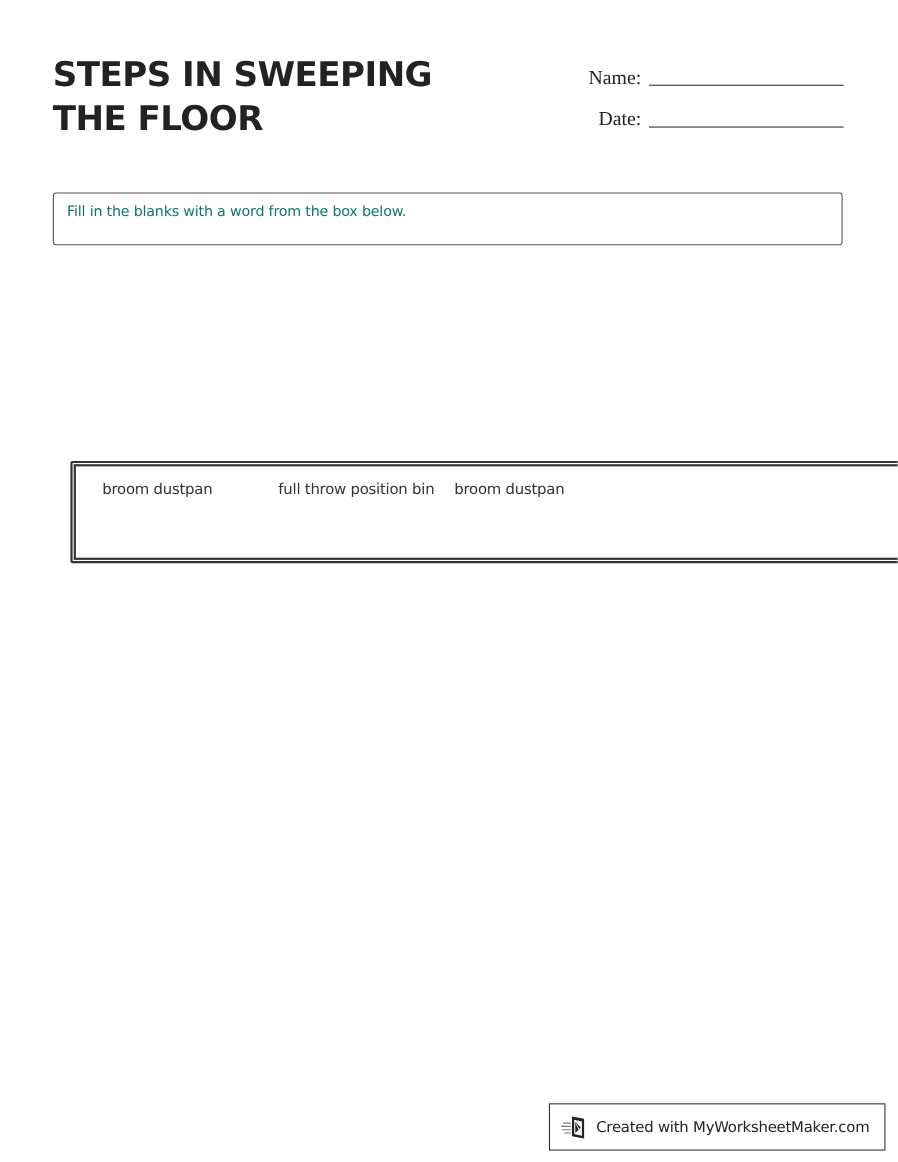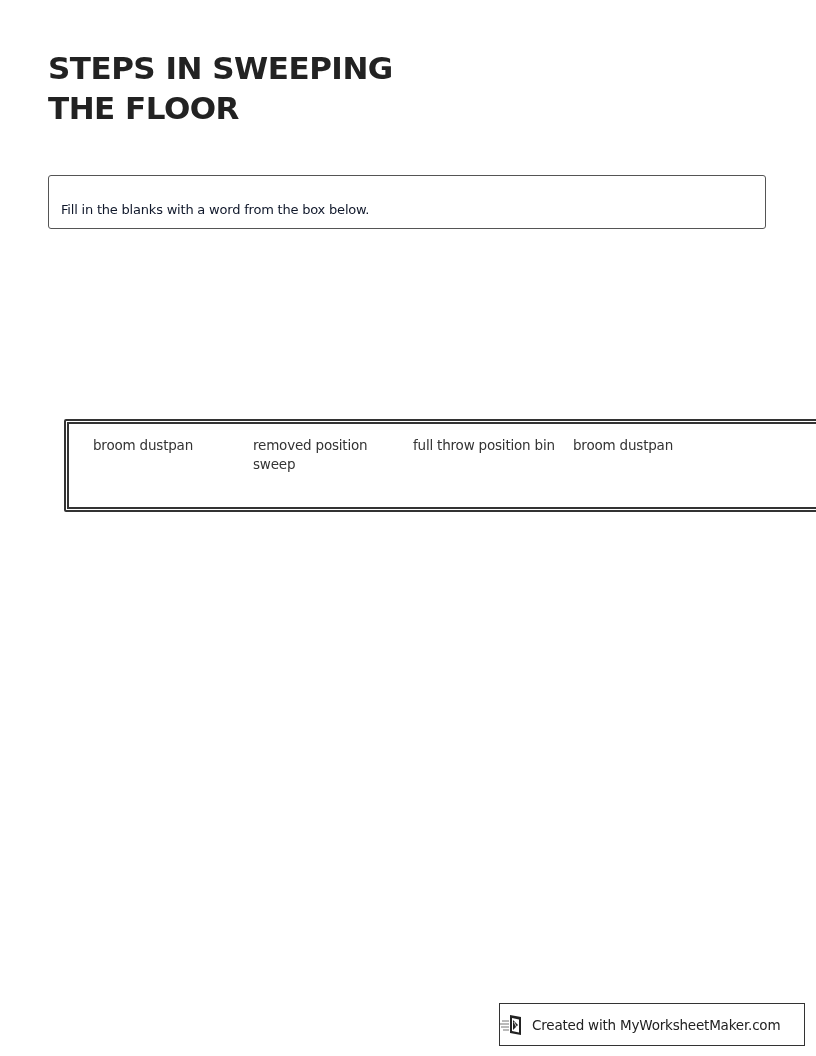--- a/index.html
+++ b/index.html
@@ -57,24 +57,24 @@
     }
     .instructions {
       position: absolute;
       left: 48px;
       top: 175px;
       width: 718px;
       height: 48px;
       border: 1.5px solid #555555;
       border-radius: 3px;
       box-sizing: border-box;
-      padding: 26px 12px;
+      padding: 9px 12px;
       font-family: "DejaVu Sans", sans-serif;
       font-size: 13px;
-      color: #0f172a;
+      color: #0f766e;
       letter-spacing: -0.2px;
     }
     .wordbox {
       position: absolute;
       left: 64px;
       top: 419px;
       width: 808px;
       height: 93px;
       box-sizing: border-box;
       border: 4px double #333333;
@@ -98,49 +98,57 @@
     .footer {
       position: absolute;
       left: 499px;
       top: 1003px;
       width: 306px;
       height: 43px;
       box-sizing: border-box;
       border: 1.5px solid #333333;
       display: flex;
       align-items: center;
+      padding-left: 10px;
       font-family: "DejaVu Sans", sans-serif;
       font-size: 13.5px;
       color: #222222;
       letter-spacing: -0.2px;
     }
     .logo {
       width: 26px;
       height: 24px;
       margin-right: 6px;
       display: inline-flex;
       align-items: center;
     }
   </style>
 </head>
 <body>
 
 <h1 class="title">STEPS IN SWEEPING THE FLOOR</h1>
 
 <div class="meta">
+  <div class="meta-row">
+    <span class="meta-label">Name:</span>
+    <span class="meta-line"></span>
+  </div>
+  <div class="meta-row">
+    <span class="meta-label">Date:</span>
+    <span class="meta-line"></span>
+  </div>
 </div>
 
 <div class="instructions">
   <span>Fill in the blanks with a word from the box below.</span>
 </div>
 
 <div class="wordbox">
   <div class="wordgrid">
     <div class="word">broom dustpan</div>
-    <div class="word">removed position sweep</div>
     <div class="word">full throw position bin</div>
     <div class="word">broom dustpan</div>
   </div>
 </div>
 
 <div class="footer">
   <span class="logo">
     <svg width="26" height="24" viewBox="0 0 26 24">
       <line x1="2" y1="8" x2="9" y2="8" stroke="#777" stroke-width="1"></line>
       <line x1="0" y1="11" x2="9" y2="11" stroke="#777" stroke-width="1"></line>

